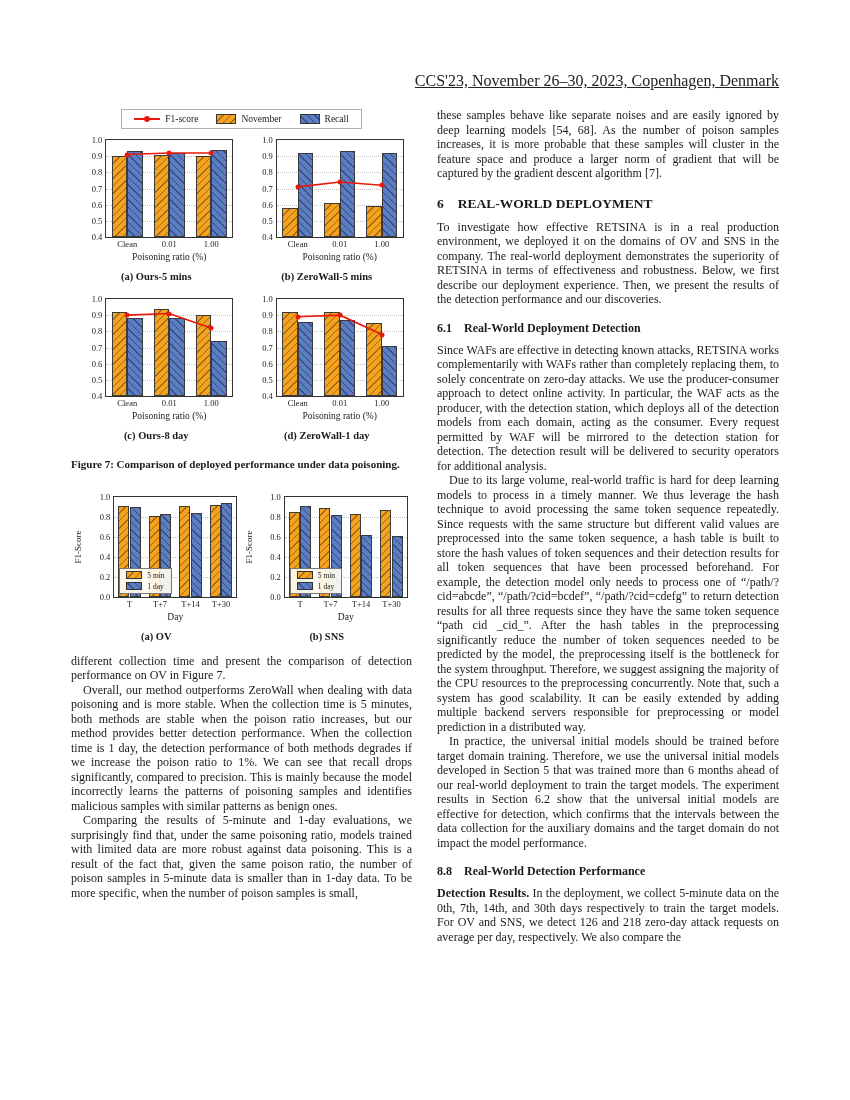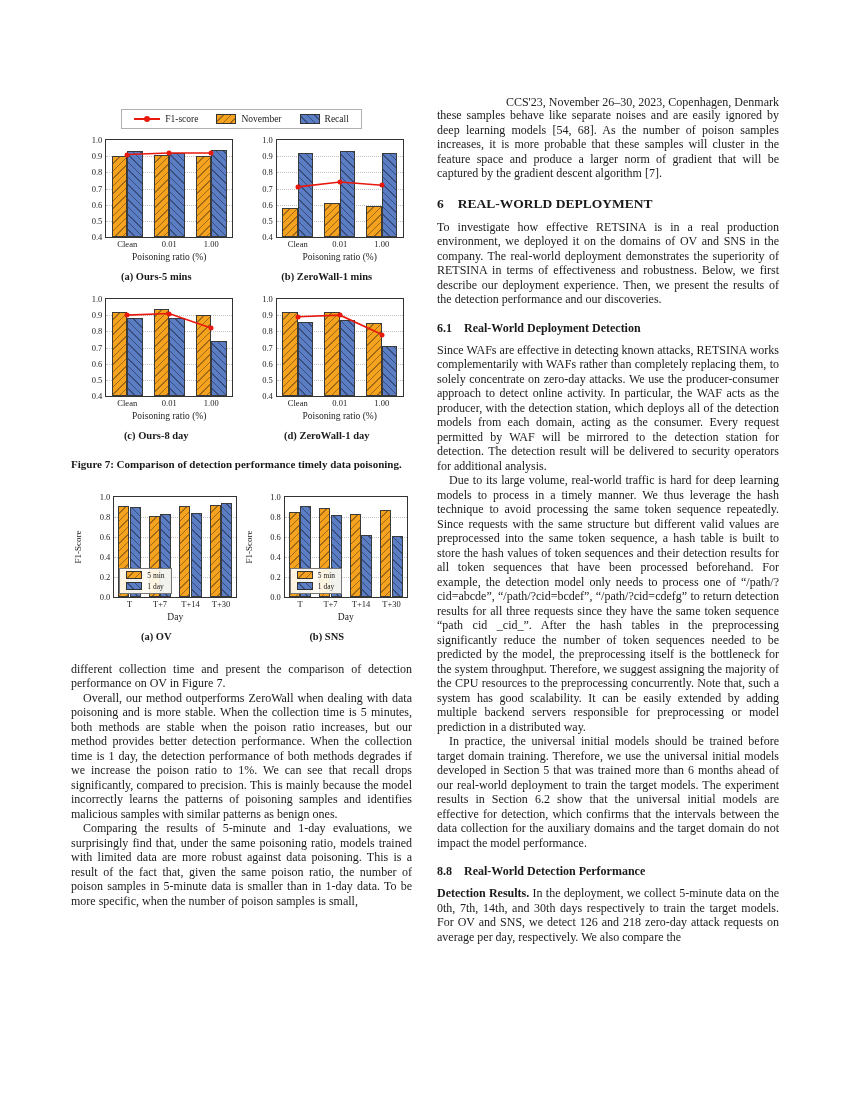--- a/index.html
+++ b/index.html
@@ -1,18 +1,18 @@
 <!DOCTYPE html>
 <html style="--c-orange: #F5A31F; --c-blue: #5A7DC4; --c-red: #E8190C;"><head>
 <meta charset="utf-8">
 <style>
   html,body{margin:0;padding:0;background:#e9e9e9;}
   .page{position:relative;width:850px;height:1100px;background:#ffffff;margin:0 auto;
         font-family:"Liberation Serif",serif;color:#1a1a1a;overflow:hidden;}
-  .header{position:absolute;top:95px;right:71px;font-size:12px;color:#222;}
+  .header{position:absolute;top:72px;right:71px;font-size:16px;color:#222;text-decoration:underline;}
 
   .col-left{position:absolute;left:71px;top:106px;width:341px;}
   .col-right{position:absolute;left:437px;top:108px;width:342px;}
 
   
   figure{margin:0;padding:0;}
   .legend-wrap{text-align:center;margin:0 0 10px 0;}
   .legendbox{display:inline-flex;align-items:center;gap:18px;border:1.5px solid #b0b0b0;
              padding:4px 12px;font-size:9.5px;background:#fff;}
   .leg-item{display:inline-flex;align-items:center;gap:5px;}
@@ -53,21 +53,21 @@
   .inlegend-row{display:flex;align-items:center;gap:5px;font-size:7.5px;line-height:1.2;}
   .swatch{width:16px;height:8px;border:1px solid #333;display:inline-block;box-sizing:border-box;}
 
   .subcaption{font-weight:bold;font-size:10.5px;margin-top:9px;text-align:center;}
   .figcaption{font-weight:bold;font-size:11px;line-height:1.35;margin-top:16px;text-align:justify;}
 
   
   .para{font-size:12px;line-height:14.5px;text-align:justify;margin:0;}
   .para + .para{margin-top:0;}
   .indent{text-indent:12px;}
-  .body-block{margin-top:20px;}
+  .body-block{margin-top:12px;}
   .h2{display:flex;gap:14px;font-weight:bold;font-size:13.5px;margin:15px 0 8px 0;
       font-family:"Liberation Serif",serif;}
   .h3{display:flex;gap:12px;font-weight:bold;font-size:12px;margin:14px 0 7px 0;}
   .lead{font-weight:bold;}
 </style>
 </head>
 <body>
 
 <div class="page">
 
@@ -155,21 +155,21 @@
                 <div class="bar bar-r" style="left: 83.3333%; width: 12.3333%; height: 86.6667%;"></div>
                 <svg viewBox="0 0 100 100" preserveAspectRatio="none" class="lineSvg">
                   <polyline points="16.666666666666668,48.33333333333334 50,43.333333333333336 83.33333333333334,46.666666666666664" fill="none" stroke="#E8190C" stroke-width="1.6" vector-effect="non-scaling-stroke"></polyline>
                 </svg>
                 <div class="dot" style="left: 16.6667%; top: 48.3333%;"></div>
                 <div class="dot" style="left: 50%; top: 43.3333%;"></div>
                 <div class="dot" style="left: 83.3333%; top: 46.6667%;"></div>
               </div>
               <div class="xlabel">Poisoning ratio (%)</div>
             </div>
-          <div class="subcaption">(b) ZeroWall-1 mins</div>
+          <div class="subcaption">(b) ZeroWall-5 mins</div>
         </div>
         <div class="subplot">
           <div class="chart fig7">
               <div class="plotbox">
                 <div class="ytick" style="top: 100%;">0.4</div>
                 <div class="gridline" style="top: 83.3333%;"></div>
                 <div class="ytick" style="top: 83.3333%;">0.5</div>
                 <div class="gridline" style="top: 66.6667%;"></div>
                 <div class="ytick" style="top: 66.6667%;">0.6</div>
                 <div class="gridline" style="top: 50%;"></div>
@@ -229,21 +229,21 @@
                 <div class="dot" style="left: 16.6667%; top: 18.3333%;"></div>
                 <div class="dot" style="left: 50%; top: 16.6667%;"></div>
                 <div class="dot" style="left: 83.3333%; top: 36.6667%;"></div>
               </div>
               <div class="xlabel">Poisoning ratio (%)</div>
             </div>
           <div class="subcaption">(d) ZeroWall-1 day</div>
         </div>
       </div>
 
-      <figcaption class="figcaption">Figure 7: Comparison of detection performance timely data poisoning.</figcaption>
+      <figcaption class="figcaption">Figure 7: Comparison of deployed performance under data poisoning.</figcaption>
     </figure>
 
     <figure style="margin-top:24px;">
       <div class="chart-grid">
         <div class="subplot">
           <div class="chart fig8">
               <div class="plotbox">
                 <div class="ytick" style="top: 100%;">0.0</div>
                 <div class="gridline" style="top: 80%;"></div>
                 <div class="ytick" style="top: 80%;">0.2</div>

